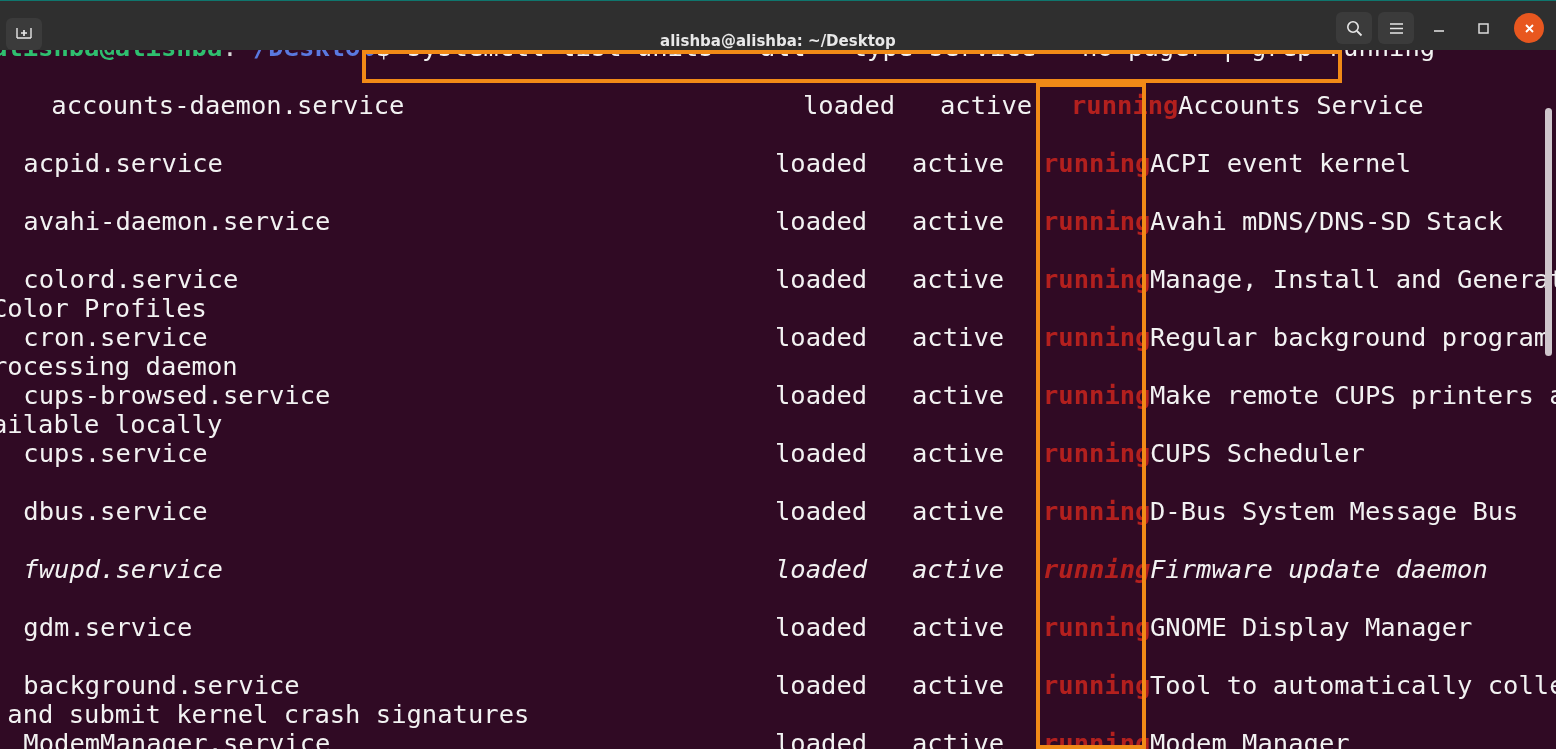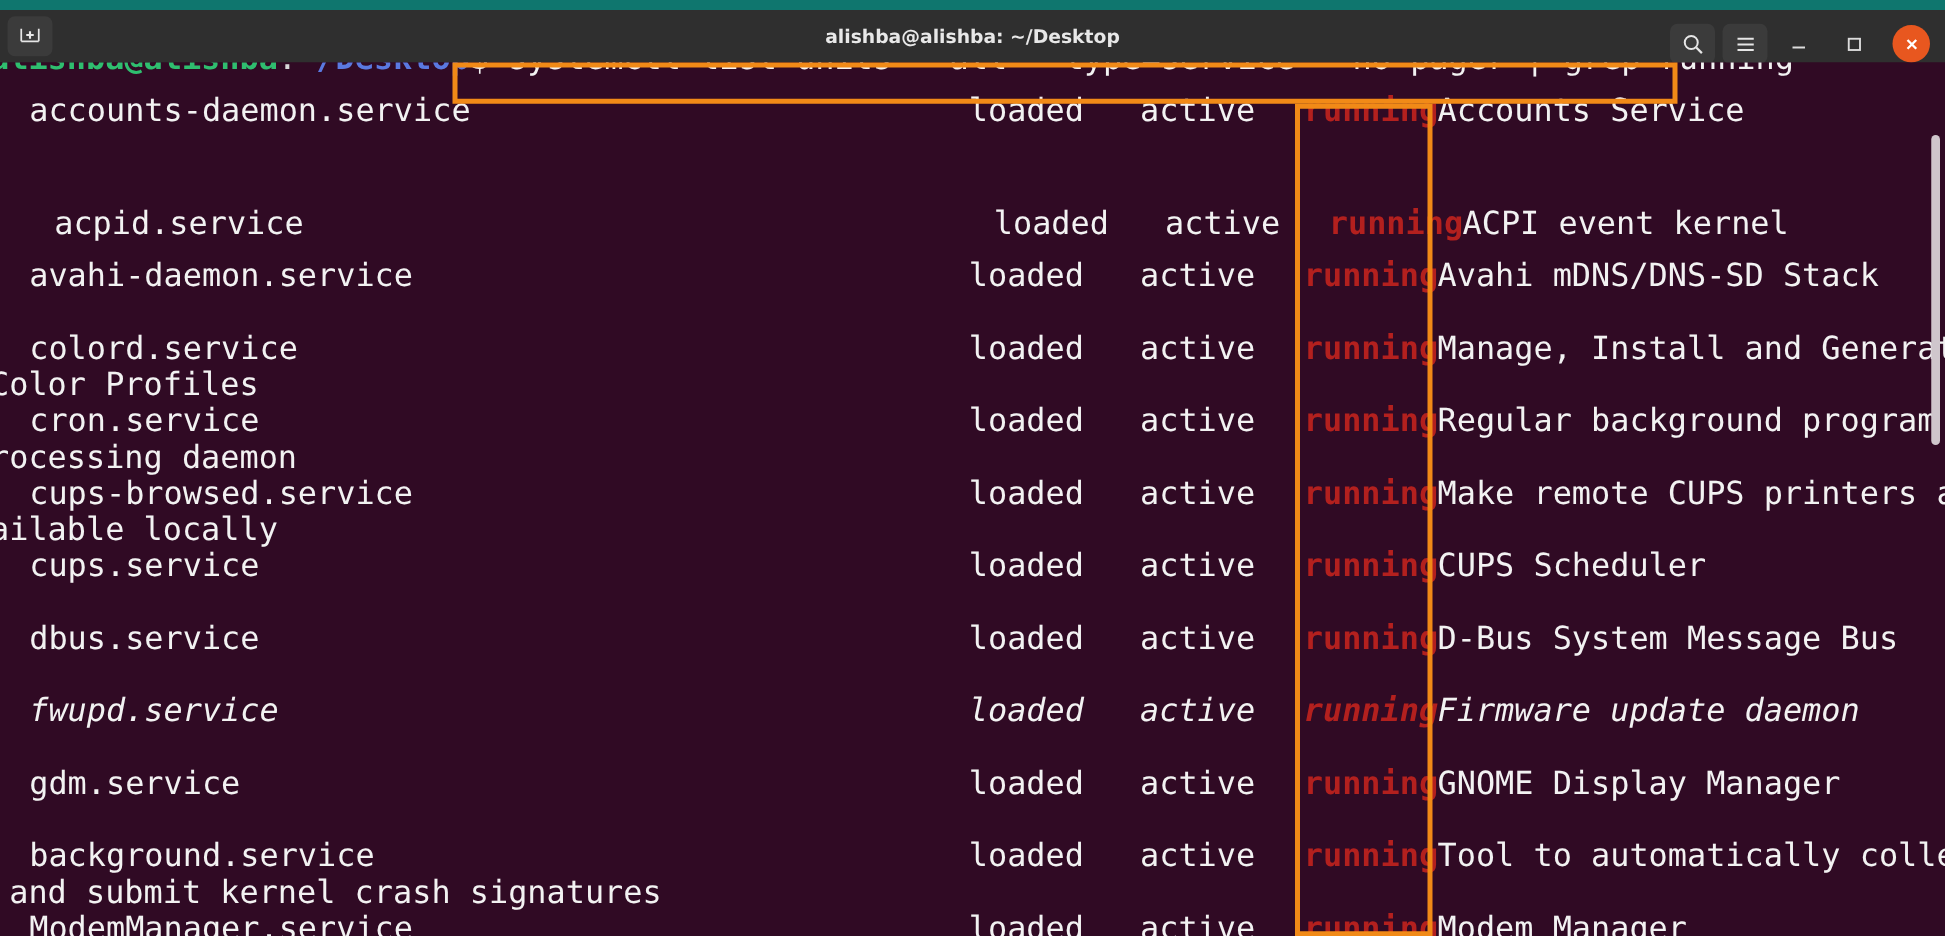--- a/index.html
+++ b/index.html
@@ -16,24 +16,24 @@
     background: #300a24;
   }
 
   
   .titlebar {
     position: absolute;
     top: 0; left: 0;
     width: 1556px;
     height: 50px;
     background: #2f2f2f;
-    border-top: 8px solid #0f766e;
+    border-top: 1px solid #0f766e;
     box-sizing: border-box;
     display: flex;
-    align-items: center;
+    align-items: flex-end;
   }
   .newtab-btn {
     width: 36px;
     height: 32px;
     margin-left: 6px;
     background: #3b3b3b;
     border-radius: 6px;
     display: flex;
     align-items: center;
     justify-content: center;
@@ -200,23 +200,23 @@
           <path d="M4 4 L11 11 M11 4 L4 11" stroke="#ffffff" stroke-width="1.9" fill="none"></path>
         </svg>
       </div>
     </div>
   </div>
 
   <div class="term">
 
     <div id="lines">
         <div class="tline" style="top: -32px; left: -8px;"><span class="c-user">alishba@alishba</span><span class="c-colon">:</span><span class="c-path">~/Desktop</span><span class="c-dollar">$ </span><span class="c-dollar">systemctl list-units --all --type=service --no-pager | grep running</span></div>
-        <div class="tline" style="top: 10px; width: 1504px;"><span class="col col-name"> accounts-daemon.service</span><span class="col col-load">loaded</span><span class="col col-act">active</span><span class="col col-run c-red">running</span><span class="col col-desc">Accounts Service</span></div>
+        <div class="tline" style="top: 26px; width: 1504px; margin-left: 28px;"><span class="col col-name"> accounts-daemon.service</span><span class="col col-load">loaded</span><span class="col col-act">active</span><span class="col col-run c-red">running</span><span class="col col-desc">Accounts Service</span></div>
         <div class="tline" style="top: 55px; left: -8px;"></div>
-        <div class="tline" style="top: 100px; width: 1537px; margin-left: 20px;"><span class="col col-name"> acpid.service</span><span class="col col-load">loaded</span><span class="col col-act">active</span><span class="col col-run c-red">running</span><span class="col col-desc">ACPI event kernel</span></div>
+        <div class="tline" style="top: 84px; width: 1537px;"><span class="col col-name"> acpid.service</span><span class="col col-load">loaded</span><span class="col col-act">active</span><span class="col col-run c-red">running</span><span class="col col-desc">ACPI event kernel</span></div>
         <div class="tline" style="top: 113px; left: -8px;"></div>
         <div class="tline" style="top: 142px; width: 1556px;"><span class="col col-name"> avahi-daemon.service</span><span class="col col-load">loaded</span><span class="col col-act">active</span><span class="col col-run c-red">running</span><span class="col col-desc">Avahi mDNS/DNS-SD Stack</span></div>
         <div class="tline" style="top: 171px; left: -8px;"></div>
         <div class="tline" style="top: 200px; width: 1556px;"><span class="col col-name"> colord.service</span><span class="col col-load">loaded</span><span class="col col-act">active</span><span class="col col-run c-red">running</span><span class="col col-desc">Manage, Install and Generate</span></div>
         <div class="tline" style="top: 229px; left: -8px;">Color Profiles</div>
         <div class="tline" style="top: 258px; width: 1276px;"><span class="col col-name"> cron.service</span><span class="col col-load">loaded</span><span class="col col-act">active</span><span class="col col-run c-red">running</span><span class="col col-desc">Regular background program p</span></div>
         <div class="tline" style="top: 287px; left: -8px;">rocessing daemon</div>
         <div class="tline" style="top: 316px; width: 1556px;"><span class="col col-name"> cups-browsed.service</span><span class="col col-load">loaded</span><span class="col col-act">active</span><span class="col col-run c-red">running</span><span class="col col-desc">Make remote CUPS printers av</span></div>
         <div class="tline" style="top: 345px; left: -8px;">ailable locally</div>
         <div class="tline" style="top: 374px; width: 1556px; text-align: center;"><span class="col col-name"> cups.service</span><span class="col col-load">loaded</span><span class="col col-act">active</span><span class="col col-run c-red">running</span><span class="col col-desc">CUPS Scheduler</span></div>

